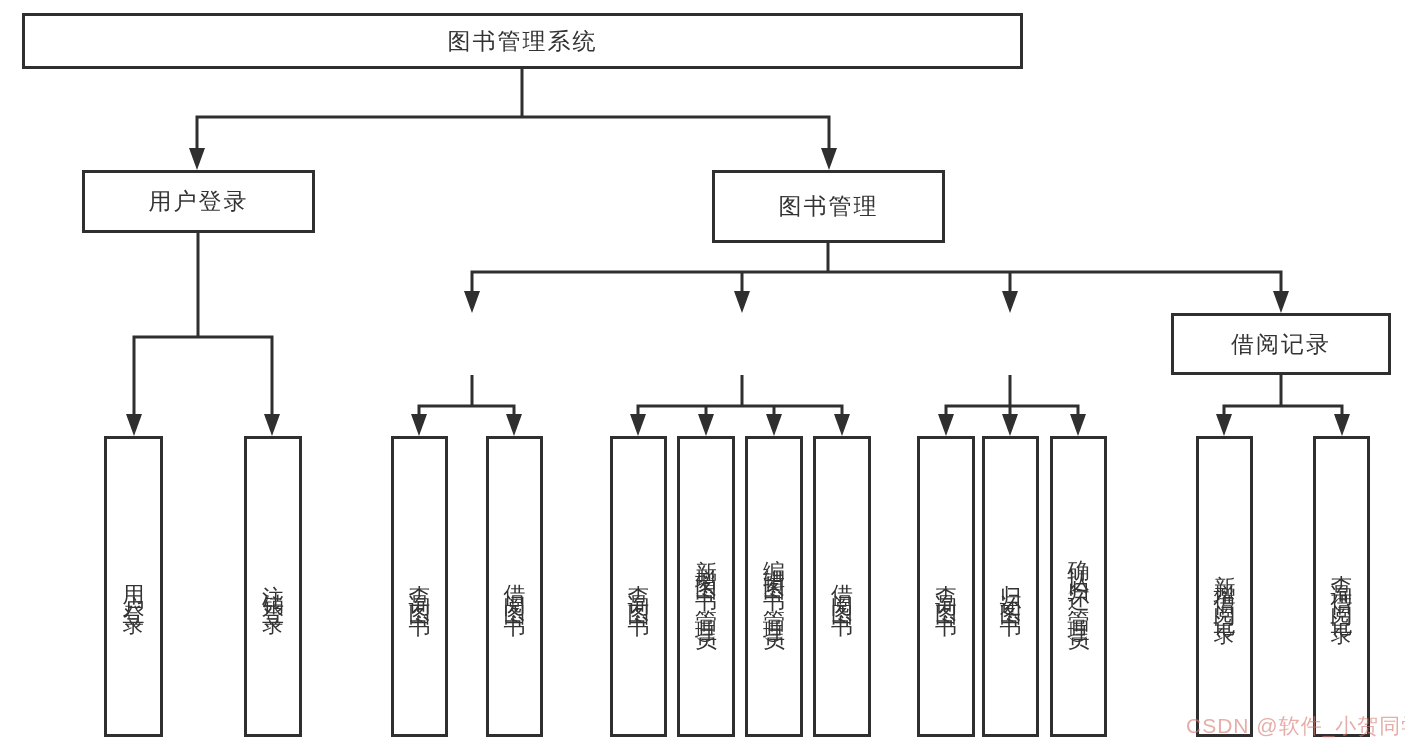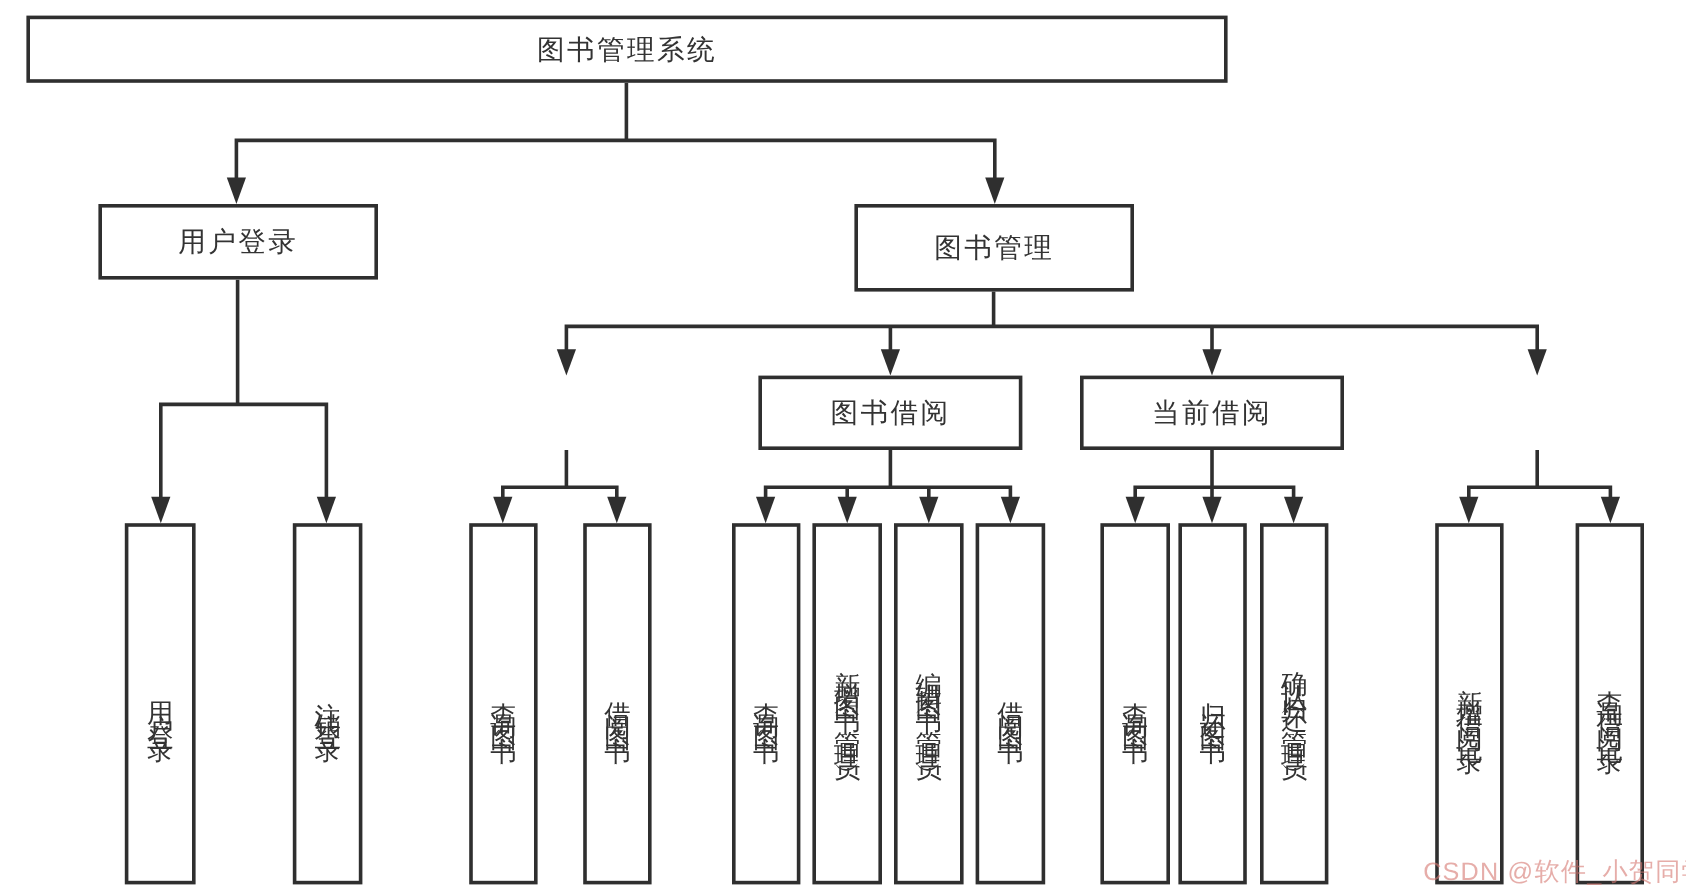--- a/index.html
+++ b/index.html
@@ -112,25 +112,22 @@
     <span class="hlabel">图书管理系统</span>
   </div>
 
   <div class="node" style="left:82px;top:170px;width:233px;height:63px">
     <span class="hlabel">用户登录</span>
   </div>
   <div class="node" style="left:712px;top:170px;width:233px;height:73px">
     <span class="hlabel">图书管理</span>
   </div>
 
-  <div class="node" style="left:632px;top:313px;width:220px;height:62px">
-    <span class="hlabel">图书借阅</span>
-  </div>
-  <div class="node" style="left:900px;top:313px;width:220px;height:62px">
-    <span class="hlabel">当前借阅</span>
+  <div class="node" style="left:1171px;top:313px;width:220px;height:62px">
+    <span class="hlabel">借阅记录</span>
   </div>
 
   <div class="node leaf" style="left:104px;top:436px;width:59px;height:301px">
     <span class="vlabel">用户登录</span>
   </div>
   <div class="node leaf" style="left:244px;top:436px;width:58px;height:301px">
     <span class="vlabel">注销登录</span>
   </div>
 
   <div class="node leaf" style="left:391px;top:436px;width:57px;height:301px">

